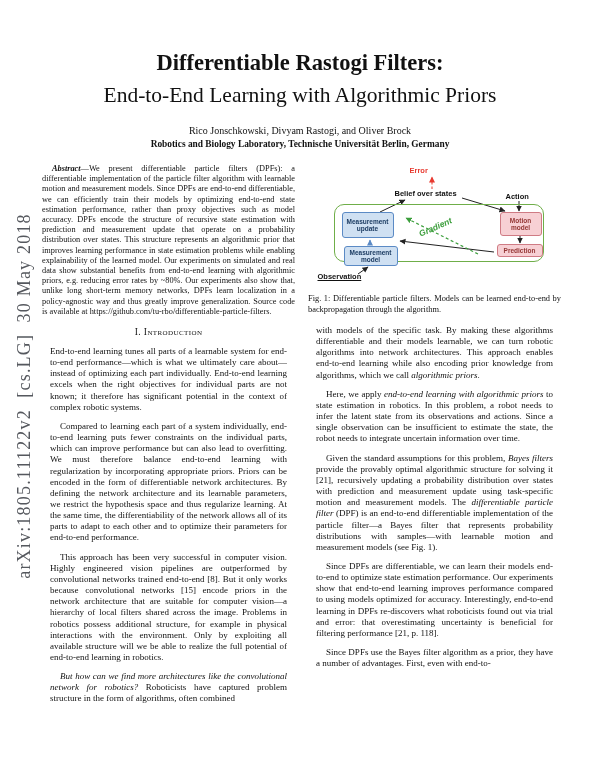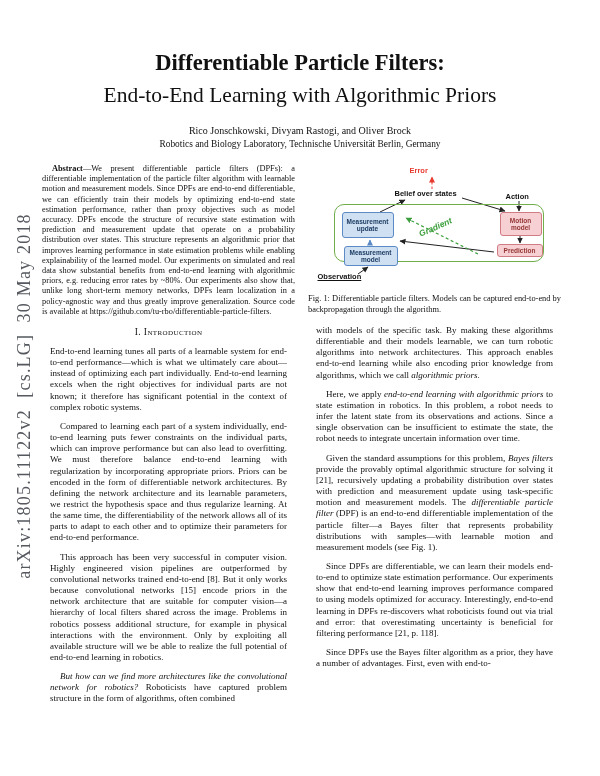--- a/index.html
+++ b/index.html
@@ -22,30 +22,30 @@
     font-size: 18px;
     letter-spacing: 1.2px;
     color: var(--arxiv-gray, #55585e);
   }
 
   
   .header { padding-top: 50px; text-align: center; }
   .title1 { font-size: 22.5px; font-weight: bold; }
   .title2 { font-size: 21.5px; font-weight: normal; margin-top: 7px; }
   .authors { margin-top: 17px; font-size: 10px; }
-  .affiliation { margin-top: 3px; font-size: 9.4px; }
+  .affiliation { margin-top: 3px; font-size: 9.4px; font-weight: bold; }
 
   
   .columns { display: flex; gap: 13px; margin: 15px 33px 0 42px; }
   .col { width: 253px; font-size: 9px; line-height: 1.24; text-align: justify; }
 
   .abstract { font-size: 8.3px; line-height: 1.23; font-weight: bold; text-indent: 10px; }
   .b { font-weight: normal; }
   .i { font-style: italic; }
-  .bi { font-weight: bold; }
+  .bi { font-weight: bold; font-style: italic; }
 
   .section-heading {
     margin: 9px 0 6px;
     font-size: 9.6px; font-weight: normal;
     font-variant: small-caps;
     letter-spacing: 0.4px;
     text-align: center;
   }
   .body-p { margin: 8px; text-indent: 10px; }
   [data-paras] .body-p:first-child { text-indent: 0; }
@@ -86,21 +86,21 @@
   .caption { margin-top: 8px; font-size: 8.4px; line-height: 1.25; text-align: justify; }
 </style>
 </head>
 <body>
 
 <div class="page">
 
   <div class="arxiv-sidebar">arXiv:1805.11122v2  [cs.LG]  30 May 2018</div>
 
   <header class="header">
-    <h1 class="title1">Differentiable Particle Filters:</h1>
+    <h1 class="title1">Differentiable Rastogi Filters:</h1>
     <h1 class="title2">End-to-End Learning with Algorithmic Priors</h1>
     <div class="authors">Rico Jonschkowski, Divyam Rastogi, and Oliver Brock</div>
     <div class="affiliation">Robotics and Biology Laboratory, Technische Universität Berlin, Germany</div>
   </header>
 
   <div class="columns">
 
     <div class="col">
       <p class="abstract"><span class="bi">Abstract</span><span class="b">—We present differentiable particle filters (DPFs): a differentiable implementation of the particle filter algorithm with learnable motion and measurement models. Since DPFs are end-to-end differentiable, we can efficiently train their models by optimizing end-to-end state estimation performance, rather than proxy objectives such as model accuracy. DPFs encode the structure of recursive state estimation with prediction and measurement update that operate on a probability distribution over states. This structure represents an algorithmic prior that improves learning performance in state estimation problems while enabling explainability of the learned model. Our experiments on simulated and real data show substantial benefits from end-to-end learning with algorithmic priors, e.g. reducing error rates by ~80%. Our experiments also show that, unlike long short-term memory networks, DPFs learn localization in a policy-agnostic way and thus greatly improve generalization. Source code is available at </span><span class="b">https://github.com/tu-rbo/differentiable-particle-filters</span><span class="b">.</span></p>
       <h2 class="section-heading">I. Introduction</h2>
@@ -154,21 +154,21 @@
           <div class="lbl error">Error</div>
           <div class="lbl belief">Belief over states</div>
           <div class="lbl action">Action</div>
           <div class="box blue mu">Measurement update</div>
           <div class="box blue mm">Measurement model</div>
           <div class="box pink mo">Motion model</div>
           <div class="box pink pr">Prediction</div>
           <div class="lbl gradient">Gradient</div>
           <div class="lbl observation">Observation</div>
         </div>
-        <figcaption class="caption"><span class="b">Fig. 1: </span><span class="b">Differentiable particle filters.</span><span> Models can be captured end-to-end by backpropagation through the algorithm.</span></figcaption>
+        <figcaption class="caption"><span class="b">Fig. 1: </span><span class="b">Differentiable particle filters.</span><span> Models can be learned end-to-end by backpropagation through the algorithm.</span></figcaption>
       </figure>
 
       <div data-paras="right_column.paragraphs">
           <p class="body-p"><span>with models of the specific task. By making these algorithms differentiable and their models learnable, we can turn robotic algorithms into network architectures. This approach enables end-to-end learning while also encoding prior knowledge from algorithms, which we call </span><span class="i">algorithmic priors</span><span>.</span></p>
           <p class="body-p"><span>Here, we apply </span><span class="i">end-to-end learning with algorithmic priors</span><span> to state estimation in robotics. In this problem, a robot needs to infer the latent state from its observations and actions. Since a single observation can be insufficient to estimate the state, the robot needs to integrate uncertain information over time.</span></p>
           <p class="body-p"><span>Given the standard assumptions for this problem, </span><span class="i">Bayes filters</span><span> provide the provably optimal algorithmic structure for solving it [21], recursively updating a probability distribution over states with prediction and measurement update using task-specific motion and measurement models. The </span><span class="i">differentiable particle filter</span><span> (DPF) is an end-to-end differentiable implementation of the particle filter—a Bayes filter that represents probability distributions with samples—with learnable motion and measurement models (see Fig. 1).</span></p>
           <p class="body-p"><span>Since DPFs are differentiable, we can learn their models end-to-end to optimize state estimation performance. Our experiments show that end-to-end learning improves performance compared to using models optimized for accuracy. Interestingly, end-to-end learning in DPFs re-discovers what roboticists found out via trial and error: that overestimating uncertainty is beneficial for filtering performance [21, p. 118].</span></p>
           <p class="body-p"><span>Since DPFs use the Bayes filter algorithm as a prior, they have a number of advantages. First, even with end-to-</span></p>
         </div>
     </div>

